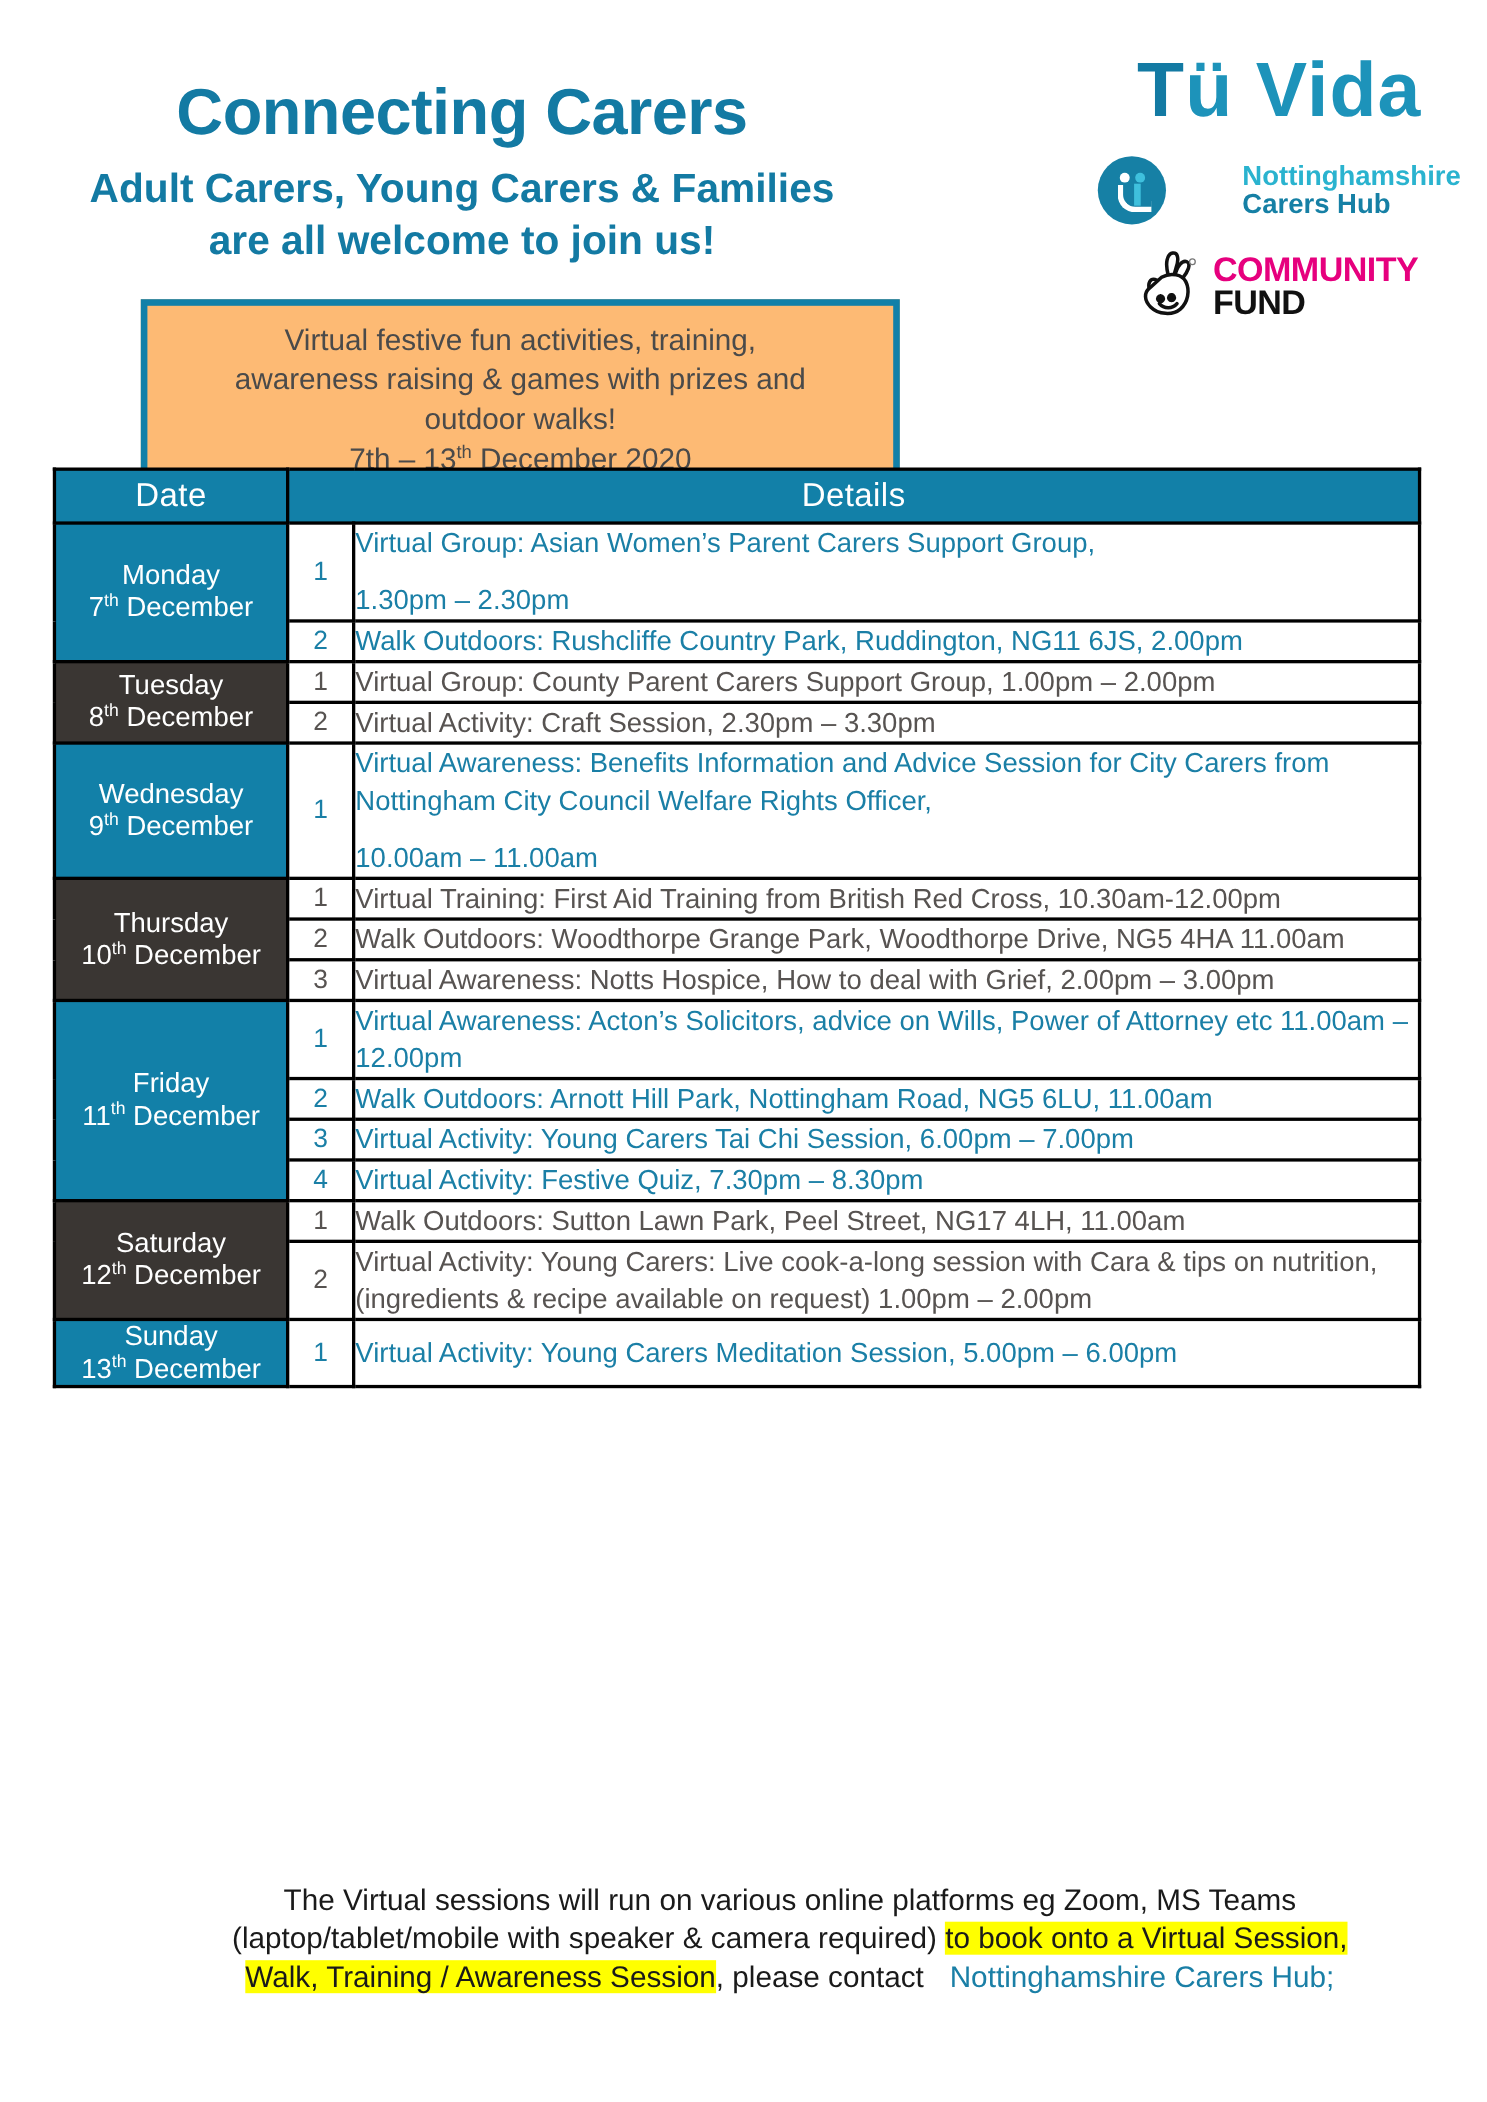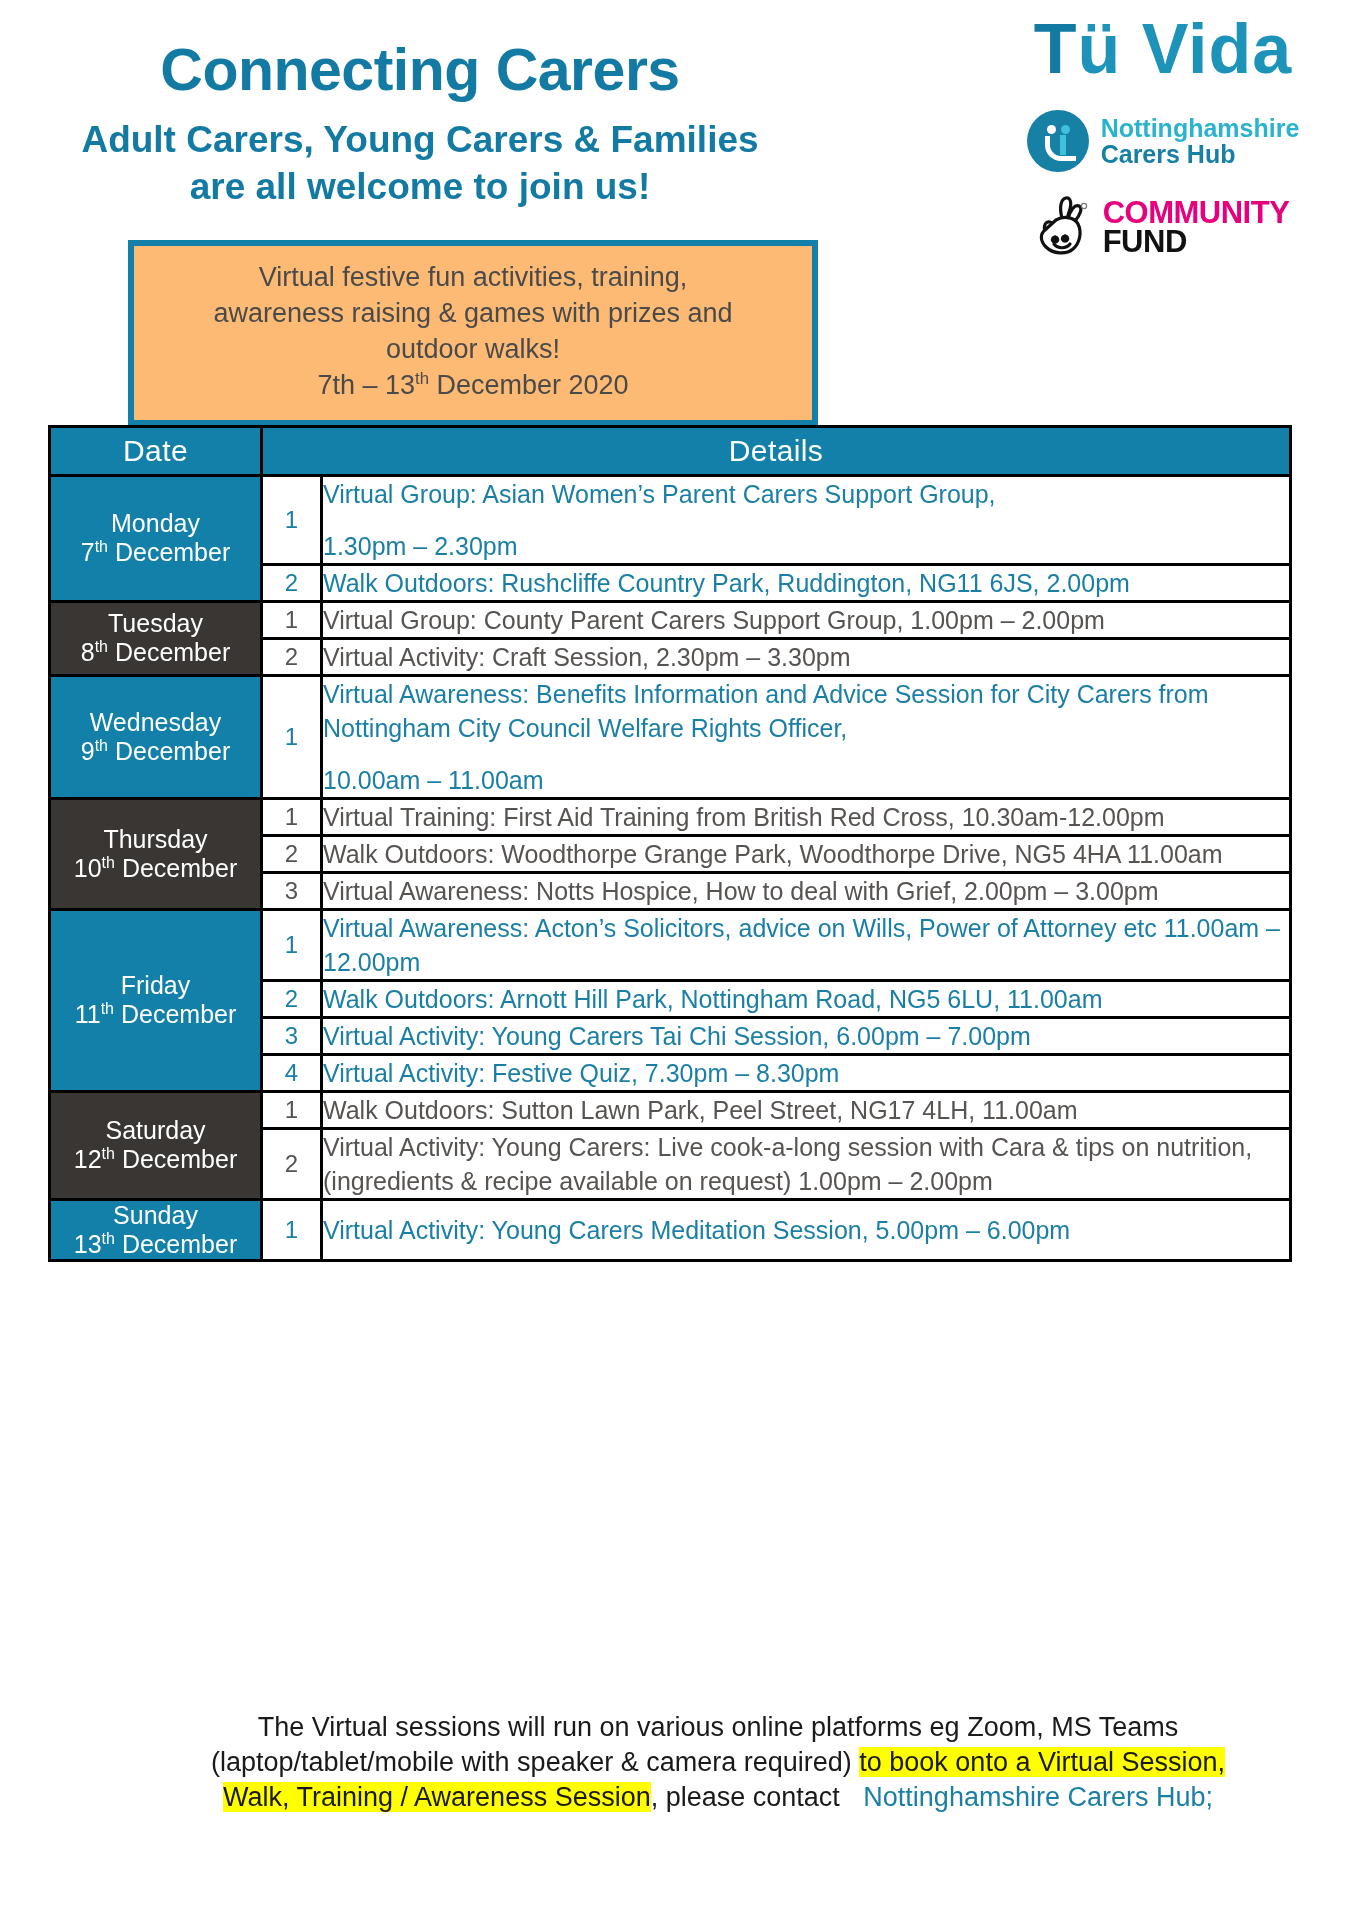--- a/index.html
+++ b/index.html
@@ -13,20 +13,21 @@
     font-family: "Liberation Sans", sans-serif;
     color: #3f3f3f;
     position: relative;
     overflow: hidden;
   }
 
   
   .header {
     position: relative;
     height: 400px;
+    margin-top: 32px;
   }
   .head-left {
     position: absolute;
     left: 0;
     top: 0;
     width: 840px;
   }
   .poster-title {
     text-align: center;
     font-size: 59px;
@@ -79,21 +80,21 @@
     letter-spacing: 1px;
     line-height: 1;
     margin-top: 6px;
     white-space: nowrap;
   }
   .tuvida-wordmark .lower { color: #1d93ba; }
 
   .hub-logo {
     display: flex;
     align-items: center;
-    justify-content: center;
+    justify-content: space-between;
     gap: 12px;
     margin-top: 26px;
   }
   .hub-mark {
     width: 62px;
     height: 62px;
     border-radius: 50%;
     background: #1680a5;
     position: relative;
     flex: 0 0 auto;

